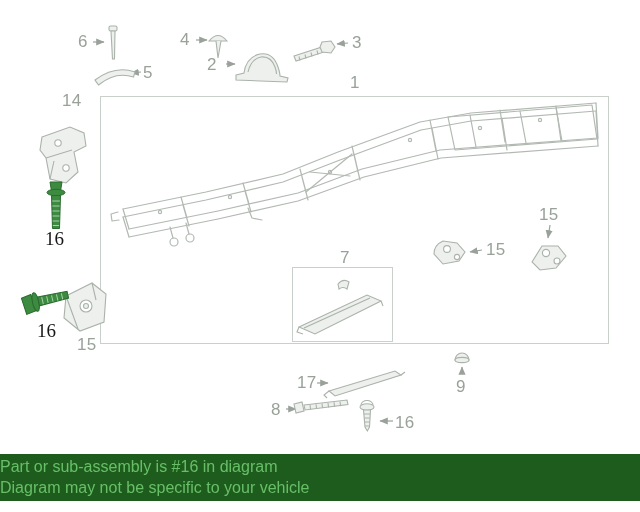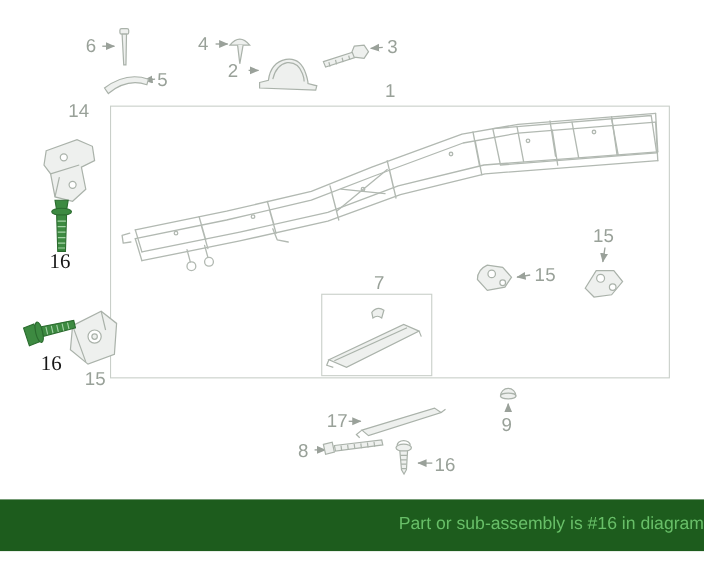--- a/index.html
+++ b/index.html
@@ -17,21 +17,21 @@
     letter-spacing:0.2px; user-select:none;
   }
   .num-dark {
     position:absolute; color:#161616; font-size:19px; line-height:1;
     user-select:none;
     font-family:Liberation Serif, serif;
   }
   .banner {
     position:absolute; left:0; top:454px; width:640px; height:47px;
     background:#1d5c1d; color:#68bf68;
-    display:flex; flex-direction:column; align-items:flex-end; justify-content:center;
+    display:flex; flex-direction:column; align-items:flex-start; justify-content:center;
     gap:2px; font-size:16px; line-height:1.15;
   }
 </style>
 </head>
 <body>
 
 <div class="stage">
 
   <div class="box" id="main-box"></div>
   <div class="box" id="sub-box"></div>
@@ -203,15 +203,16 @@
   <div class="num" style="left:340px;top:249px">7</div>
   <div class="num" style="left:486px;top:241px">15</div>
   <div class="num" style="left:539px;top:206px">15</div>
   <div class="num" style="left:297px;top:374px">17</div>
   <div class="num" style="left:456px;top:378px">9</div>
   <div class="num" style="left:271px;top:401px">8</div>
   <div class="num" style="left:395px;top:414px">16</div>
 
   <div class="banner">
     <div>Part or sub-assembly is #16 in diagram</div>
+    <div>Diagram may not be specific to your vehicle</div>
   </div>
 
 </div>
 
 </body></html>

